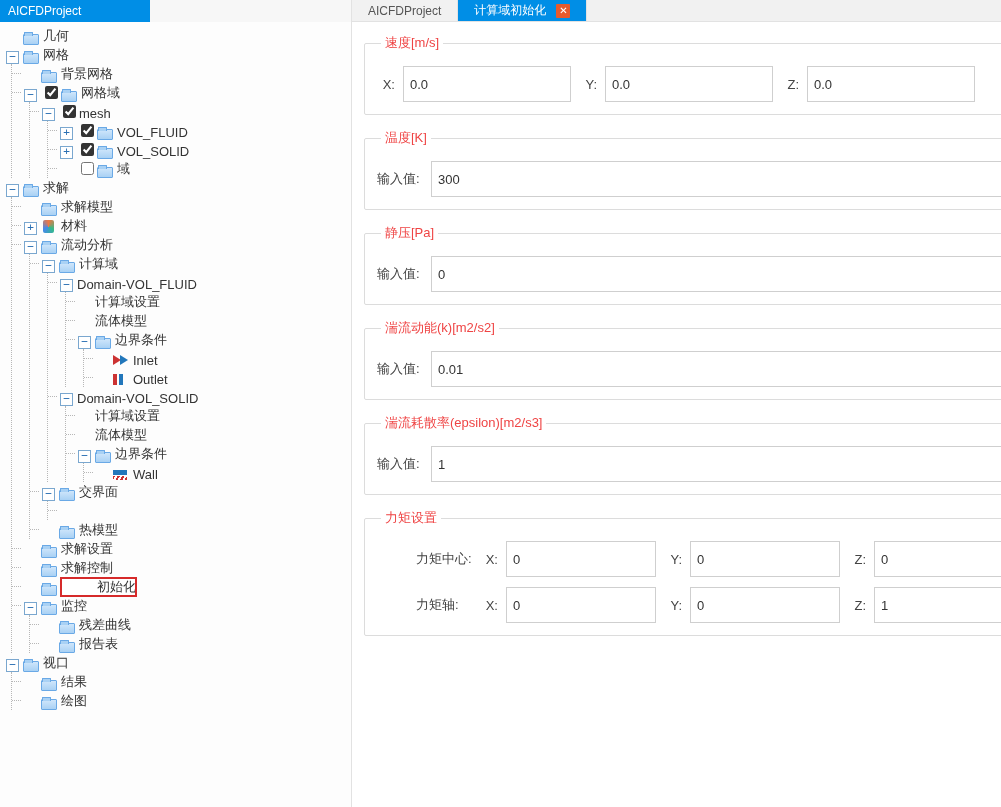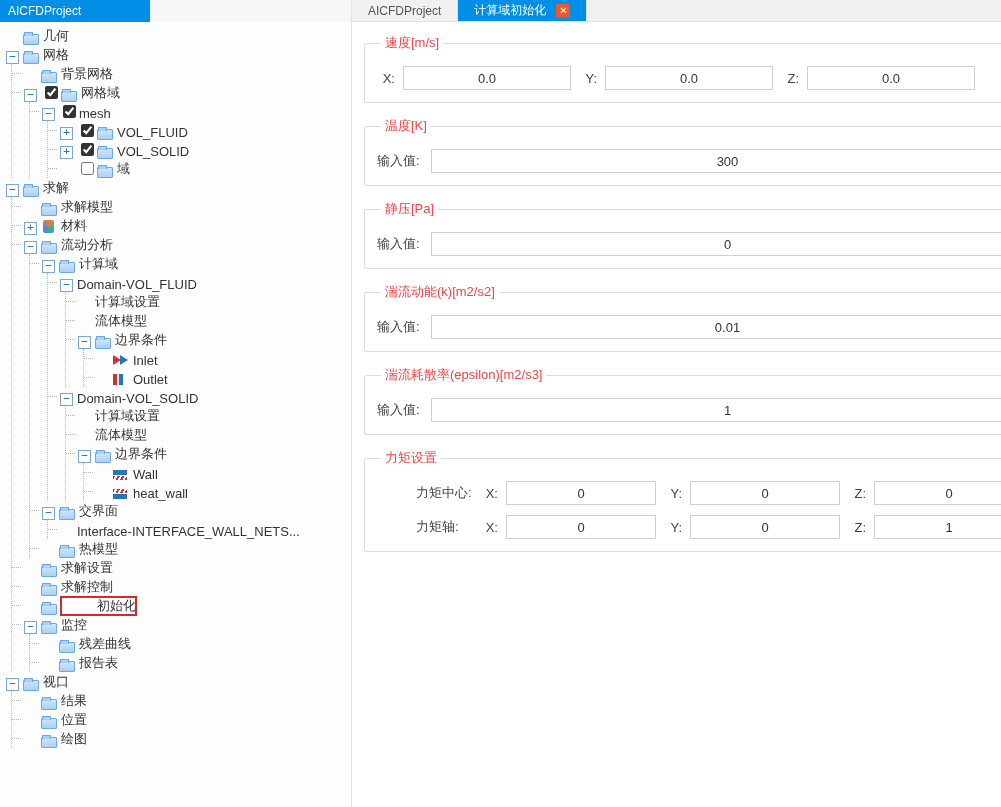--- a/index.html
+++ b/index.html
@@ -57,21 +57,21 @@
   .rtab.active { background:#008ee6; color:#fff;}
   .rtab .x { margin-left:10px; width:14px;height:14px;background:#e85a2c;color:#fff;display:inline-flex;align-items:center;justify-content:center;font-size:10px;border-radius:1px;cursor:pointer;}
   .form-area { padding:12px 12px; overflow:auto; flex:1;}
   fieldset.group { border:1px solid #dcdcdc; border-radius:2px; margin:0 0 14px 0; padding:14px 12px 12px 12px; position:relative;}
   fieldset.group > legend { font-size:13px; color:#ef4444; padding:0 4px; margin-left:4px;}
   .frow { display:flex; align-items:center; gap:8px; }
   .frow + .frow { margin-top:10px; }
   .flabel { color:#444; min-width:46px; text-align:left;}
   .flabel.var { min-width:14px; }
   .flabel.wide { min-width:56px;margin-left:39px; }
-  input.text { height:24px; border:1px solid #cfcfcf; padding:0 6px; font-size:13px; color:#333; background:#fff;text-align:center; }
+  input.text { height:36px; border:1px solid #cfcfcf; padding:0 6px; font-size:13px; color:#333; background:#fff; }
   .w190 { width:168px; }
   .wfull { flex:1; }
   .triple .flabel.var { width:18px; text-align:right;}
 </style>
 </head>
 <body>
 
 <div class="left-panel">
   <div class="left-tabbar">
     <div class="left-tab">AICFDProject</div>
@@ -247,44 +247,36 @@
                             <span class="lbl">边界条件</span>
                           </div>
                         <ul>
                           <li class="node">
                               <div class="row">
                                 <span class="toggle empty"></span>
                                 <span class="ico ico-wall"></span>
                                 <span class="lbl">Wall</span>
                               </div>
                             </li>
-                          <li class="node">
-                              <div class="row">
-                                <span class="toggle empty"></span>
-                                <span class="ico ico-heat"></span>
-                                <span class="lbl">heat_wall</span>
-                              </div>
-                            </li>
                         </ul>
                       </li>
                     </ul>
                   </li>
                 </ul>
               </li>
               <li class="node">
                   <div class="row">
                     <span class="toggle">−</span>
                     <span class="ico ico-folder"></span>
                     <span class="lbl">交界面</span>
                   </div>
                 <ul>
                   <li class="node">
                       <div class="row">
                         <span class="toggle empty"></span>
-                        <span class="lbl">Interface-INTERFACE_WALL_NETS...</span>
                       </div>
                     </li>
                 </ul>
               </li>
               <li class="node">
                   <div class="row">
                     <span class="toggle empty"></span>
                     <span class="ico ico-folder"></span>
                     <span class="lbl">热模型</span>
                   </div>
@@ -348,27 +340,20 @@
               <div class="row">
                 <span class="toggle empty"></span>
                 <span class="ico ico-folder"></span>
                 <span class="lbl">结果</span>
               </div>
             </li>
           <li class="node">
               <div class="row">
                 <span class="toggle empty"></span>
                 <span class="ico ico-folder"></span>
-                <span class="lbl">位置</span>
-              </div>
-            </li>
-          <li class="node">
-              <div class="row">
-                <span class="toggle empty"></span>
-                <span class="ico ico-folder"></span>
                 <span class="lbl">绘图</span>
               </div>
             </li>
         </ul>
       </li>
     </ul>
   </div>
 </div>
 
 <div class="right-panel">

